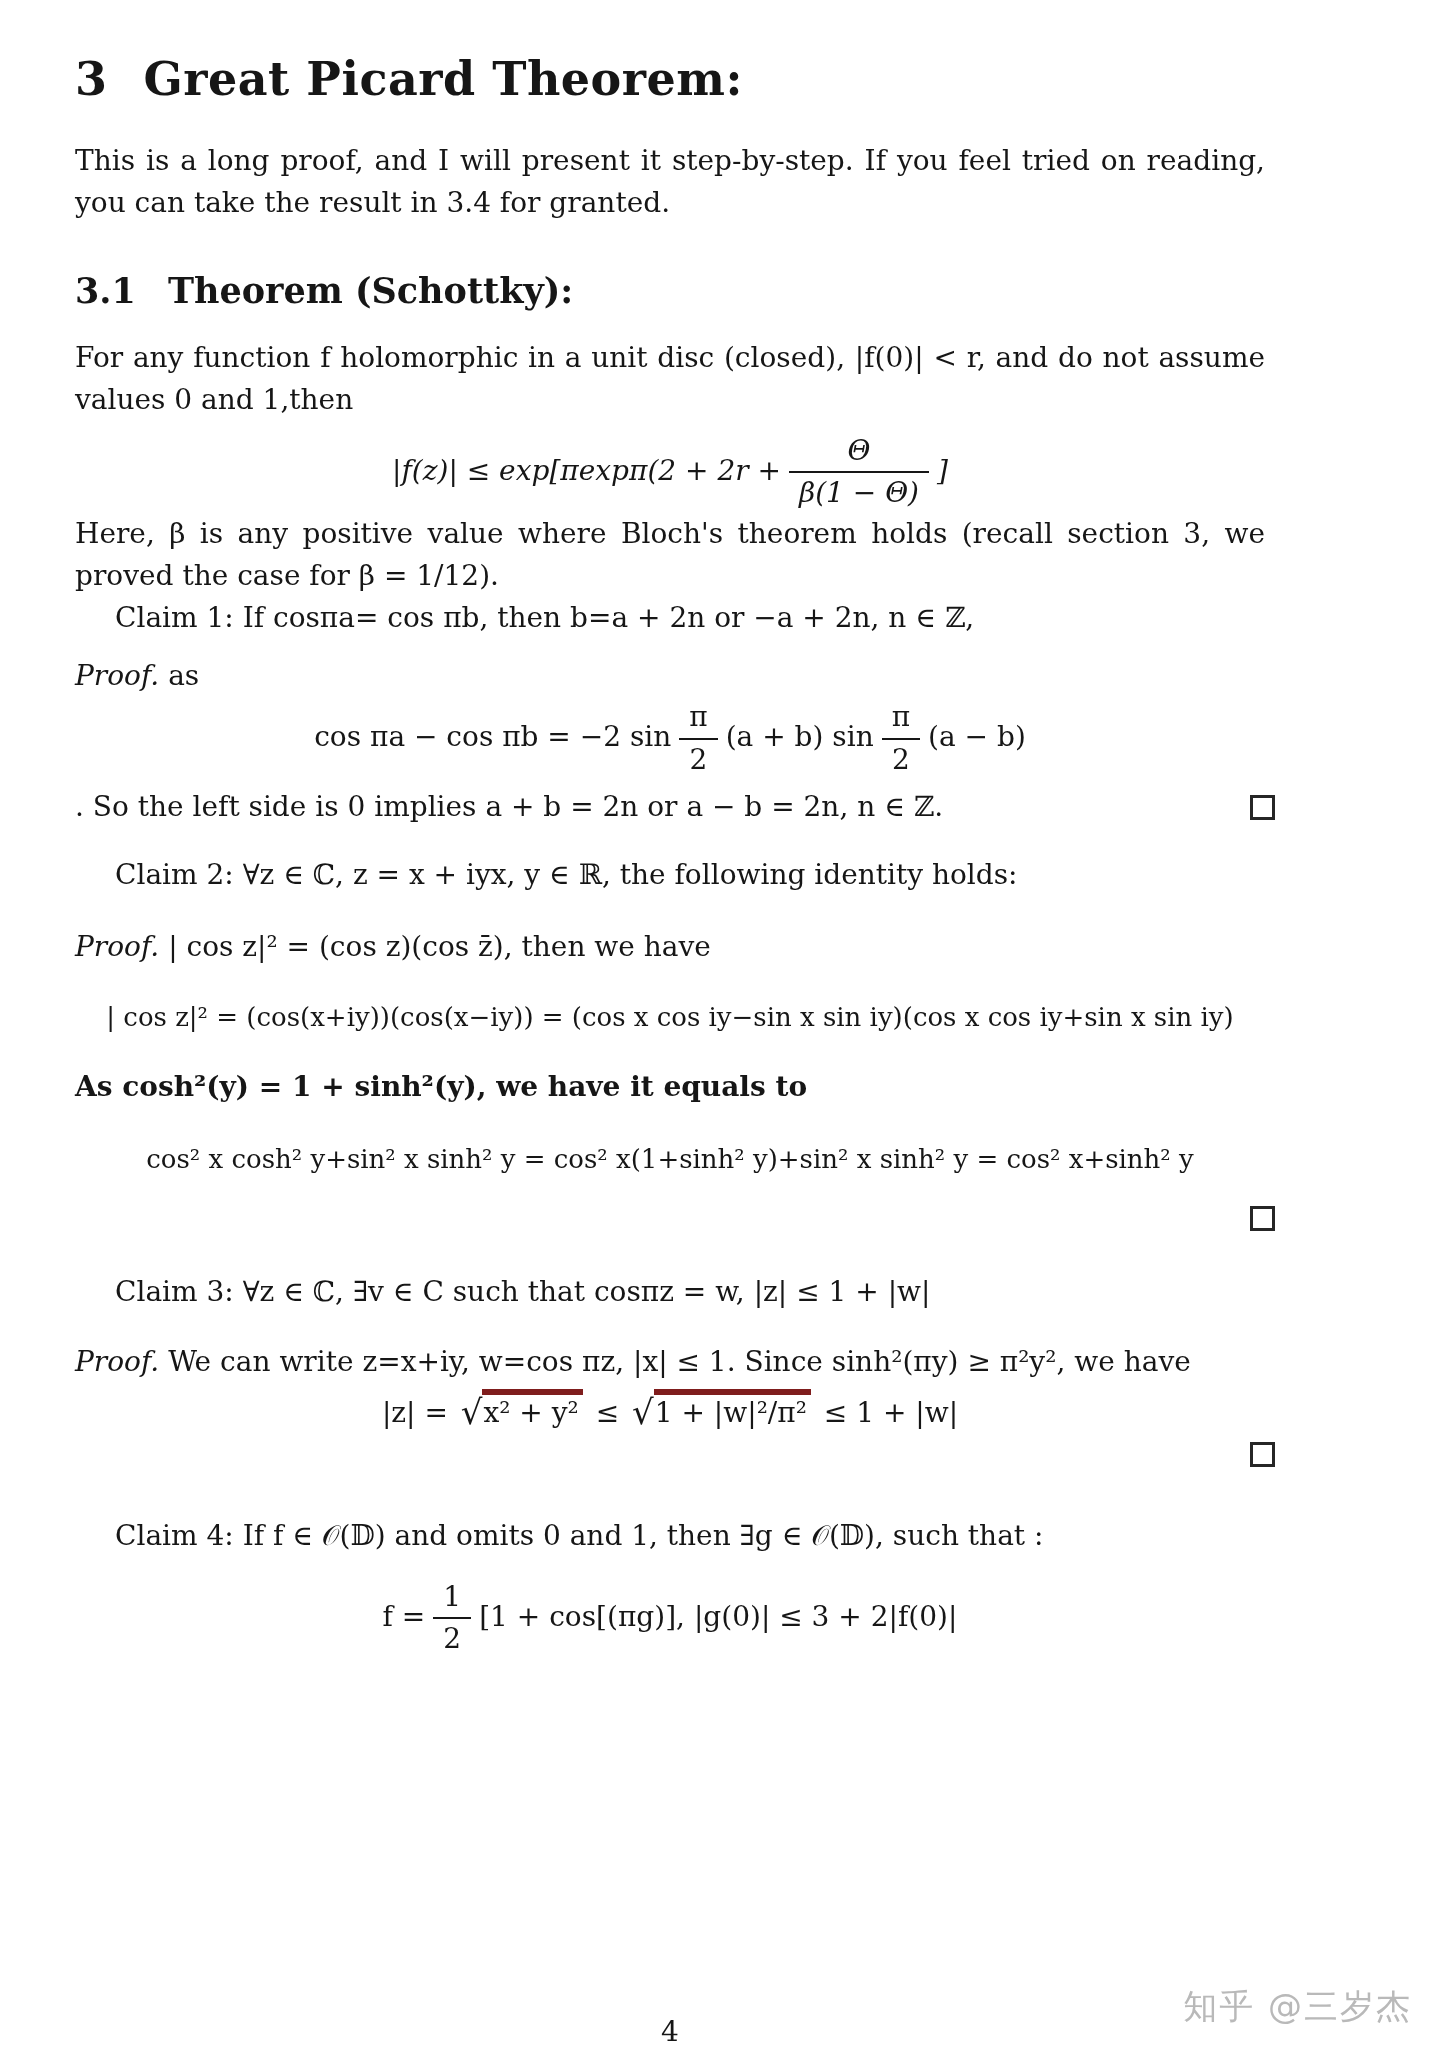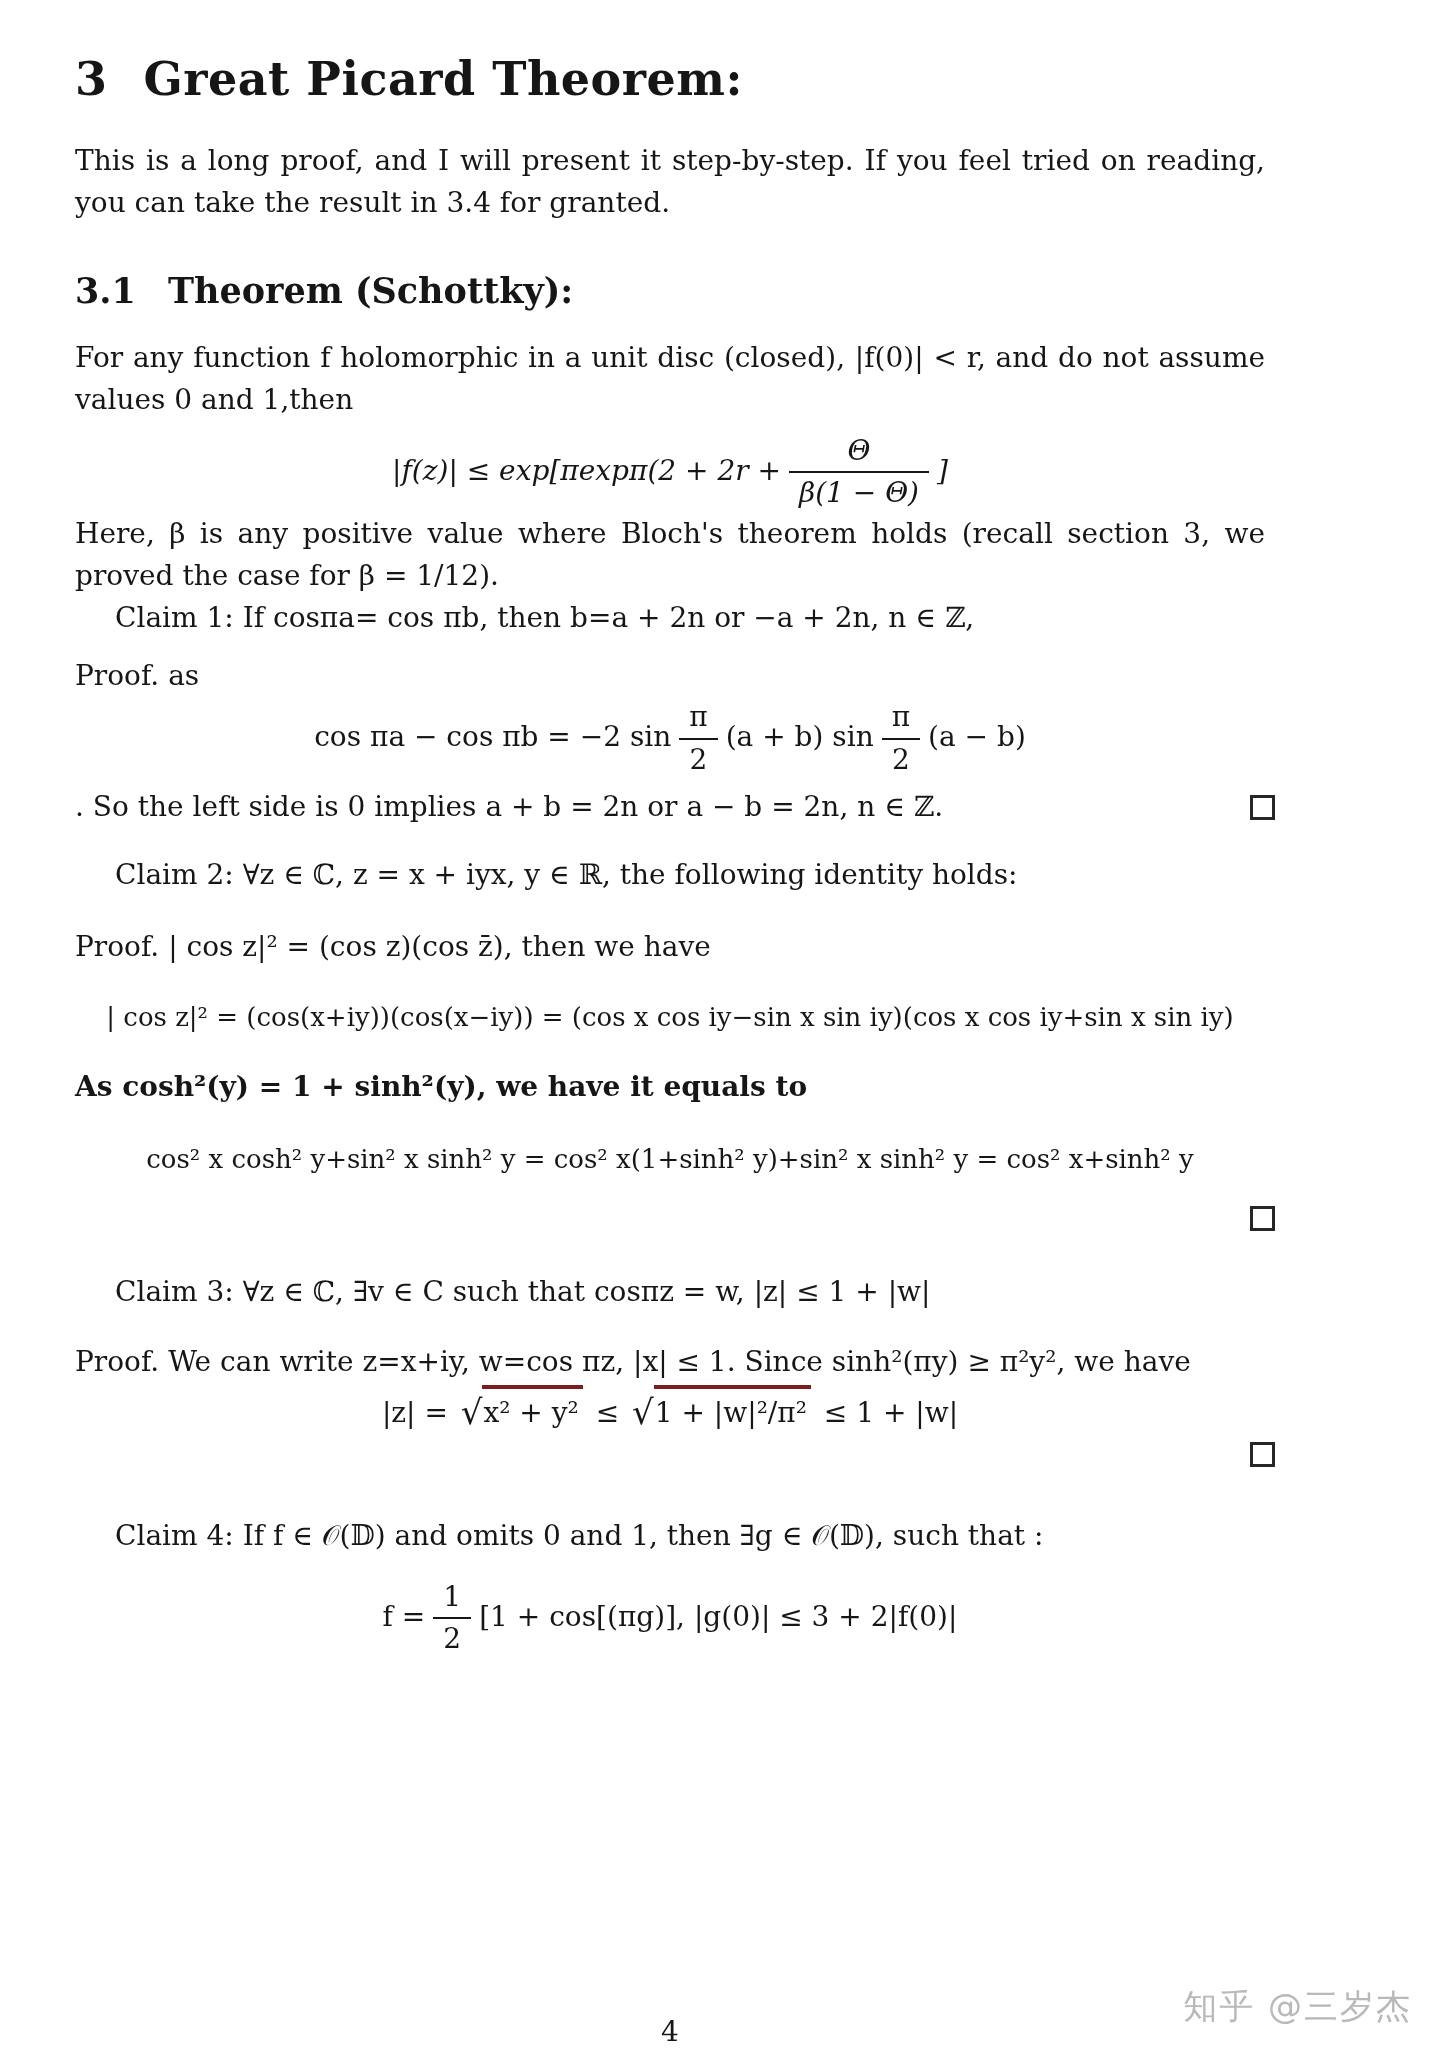--- a/index.html
+++ b/index.html
@@ -13,30 +13,30 @@
     color:#161616;
     overflow:hidden;
   }
   h1.title{font-size:46px;font-weight:bold;margin:0;letter-spacing:.5px;}
   h1.title .num{display:inline-block;margin-right:36px;}
   h2.section{font-size:35px;font-weight:bold;margin:46px 0 0 0;}
   h2.section .num{display:inline-block;margin-right:32px;}
   p.body{font-size:28px;line-height:42px;margin:0;text-align:justify;}
   p.noj{text-align:left;}
   .indent{text-indent:40px;}
-  .proof-label{}
+  .proof-label{font-style:italic;}
   .eq{font-size:28px;line-height:42px;text-align:center;margin:0;white-space:nowrap;}
   .eq.it{font-style:italic;}
   .wide{width:1320px;margin-left:-65px;font-size:26px;}
   .frac{display:inline-block;vertical-align:middle;text-align:center;margin:0 8px;line-height:1.15;}
   .frac .fnum{display:block;padding:0 10px 4px;border-bottom:2px solid #161616;}
   .frac .fden{display:block;padding:4px 10px 0;}
   .sqrt{display:inline-block;white-space:nowrap;margin:0 4px;}
   .sqrt .sym{font-size:34px;vertical-align:-2px;}
-  .sqrt .rad{border-top:4px solid #7f1d1d;padding:7px 4px 0 1px;}
+  .sqrt .rad{border-top:6px solid #7f1d1d;padding:1px 4px 0 1px;}
   .qed{display:inline-block;width:19px;height:19px;border:3px solid #262626;background:#fff;}
   .qed-abs{position:absolute;right:-10px;top:9px;}
   .qed-row{text-align:right;margin-right:-10px;height:25px;}
   .rel{position:relative;}
   .pageno{position:absolute;left:75px;bottom:14px;width:1190px;text-align:center;font-size:28px;color:#161616;}
   .watermark{
     position:absolute;top:1984px;right:28px;
     font-family:"DejaVu Sans", sans-serif;
     font-size:34px;color:#b9b9b9;letter-spacing:2px;
   }

